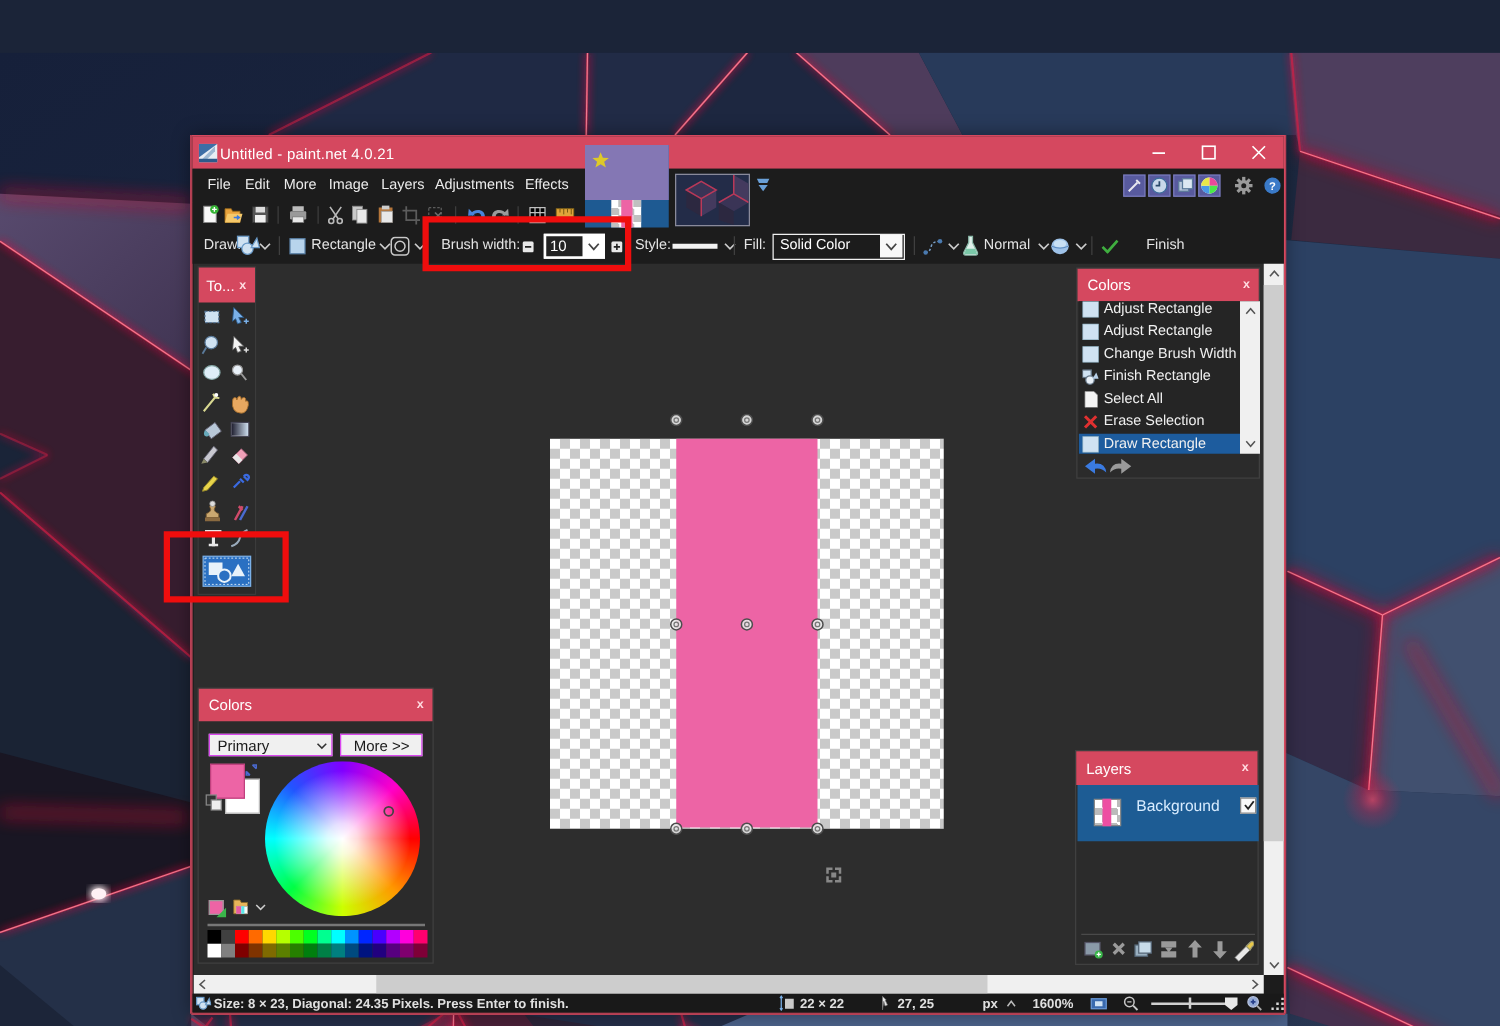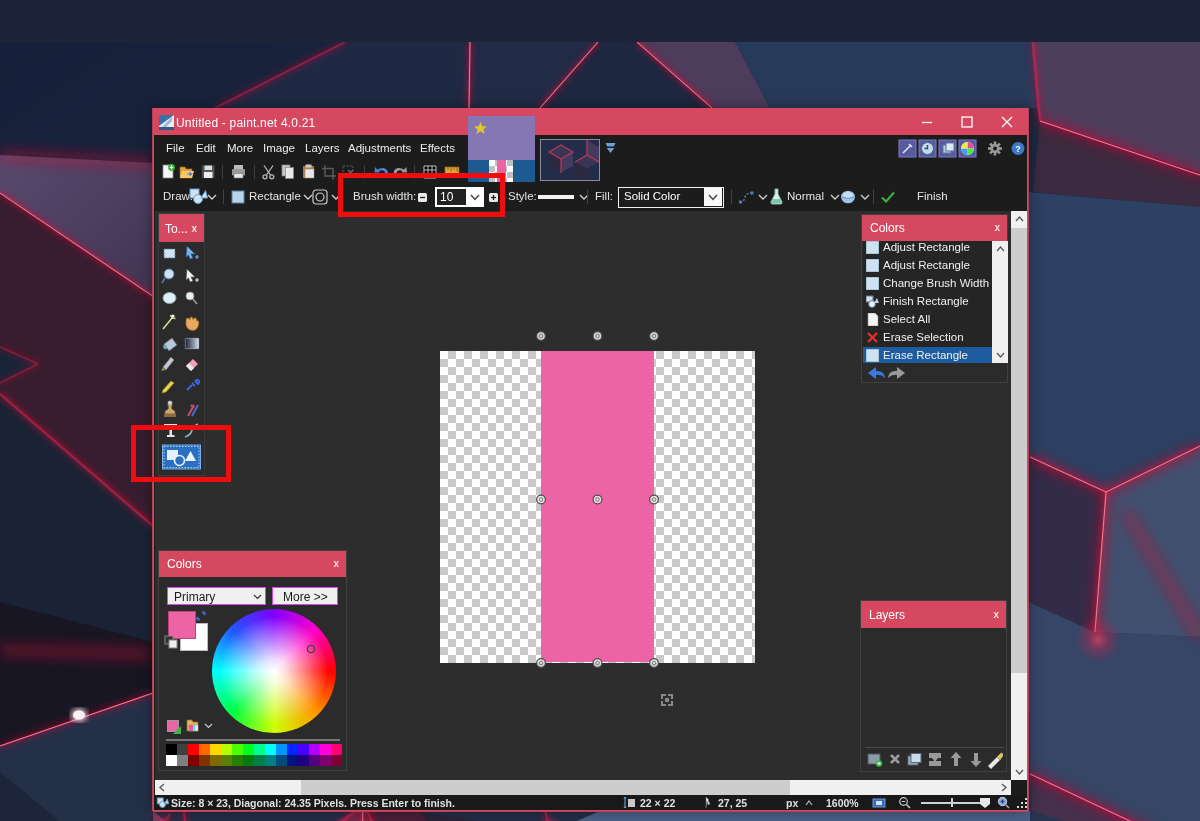--- a/index.html
+++ b/index.html
@@ -696,21 +696,21 @@
     <div class="hitem" style="top:88px">
           <svg class="hicon" viewBox="0 0 13 13">
             <path d="M2 2 L11 11 M11 2 L2 11" stroke="#e03030" stroke-width="2.4"></path>
           </svg>
           <span class="htext">Erase Selection</span>
         </div>
     <div class="hitem" style="top:106px;background:#1d5c9e;width:129px">
           <svg class="hicon">
             <rect width="13" height="13" fill="#cfe2f2" stroke="#8ab"></rect>
           </svg>
-          <span class="htext">Erase Rectangle</span>
+          <span class="htext">Draw Rectangle</span>
         </div>
   </div>
   <div class="abs" style="left:130px;top:26px;width:16px;height:122px;background:#f0f0f0">
     <svg class="abs" style="left:4px;top:4px" width="9" height="8">
           <path d="M1 6 L4.5 2 L8 6" fill="none" stroke="#555" stroke-width="1.2"></path>
         </svg>
     <svg class="abs" style="left:4px;top:110px" width="9" height="8">
           <path d="M1 2 L4.5 6 L8 2" fill="none" stroke="#555" stroke-width="1.2"></path>
         </svg>
   </div>
@@ -718,20 +718,30 @@
     <path d="M9 2 L9 6 Q17 5 18 13 Q14 9 9 10 L9 14 L1 8 Z" fill="#3a7ae0"></path>
     <path d="M30 2 L30 6 Q22 5 21 13 Q25 9 30 10 L30 14 L38 8 Z" fill="#9a9a9a"></path>
   </svg>
 </div>
 
 <div class="panel" style="left:860px;top:558px;width:147px;height:172px;background:#2b2b2b">
   <div class="phead" style="height:27px">
         <span style="position:absolute;left:8px;top:7px">Layers</span>
         <span class="phx" style="top:8px">x</span>
       </div>
+  <div class="abs" style="left:1px;top:27px;width:145px;height:45px;background:#1d5c94">
+    <div class="abs" style="left:13px;top:11px;width:22px;height:22px;background:repeating-conic-gradient(#bbb 0% 25%, #fff 0% 50%) 0 0/12px 12px;border:1px solid #888"></div>
+    <div class="abs" style="left:20px;top:11px;width:7px;height:22px;background:#ed4fa2"></div>
+    <span class="abs" style="left:47px;top:10px;color:#d8ecff;font-size:12.5px">Background</span>
+    <div class="abs" style="left:130px;top:10px;width:13px;height:13px;background:#f8f8f8;border:1px solid #888">
+      <svg class="abs" style="left:1px;top:0px" width="11" height="11">
+            <path d="M2 5 L4.5 8 L9 2" fill="none" stroke="#222" stroke-width="1.5"></path>
+          </svg>
+    </div>
+  </div>
   <div class="abs" style="left:4px;top:146px;width:139px;height:1px;background:#4a4a4a"></div>
   <svg class="abs" style="left:5px;top:149px" width="137" height="20" viewBox="0 0 137 20">
     <g>
           <rect x="2" y="4" width="12" height="10" fill="#8a9aa8" stroke="#556"></rect>
           <circle cx="13" cy="13.5" r="3.2" fill="#3ab54a"></circle>
           <path d="M13 11.8 v3.4 M11.3 13.5 h3.4" stroke="#fff" stroke-width="1"></path>
         </g>
     <path d="M25 5 L33 13 M33 5 L25 13" stroke="#9a9a9a" stroke-width="2.6"></path>
     <g>
           <rect x="42" y="6" width="10" height="9" fill="#9ab0c0" stroke="#567"></rect>

